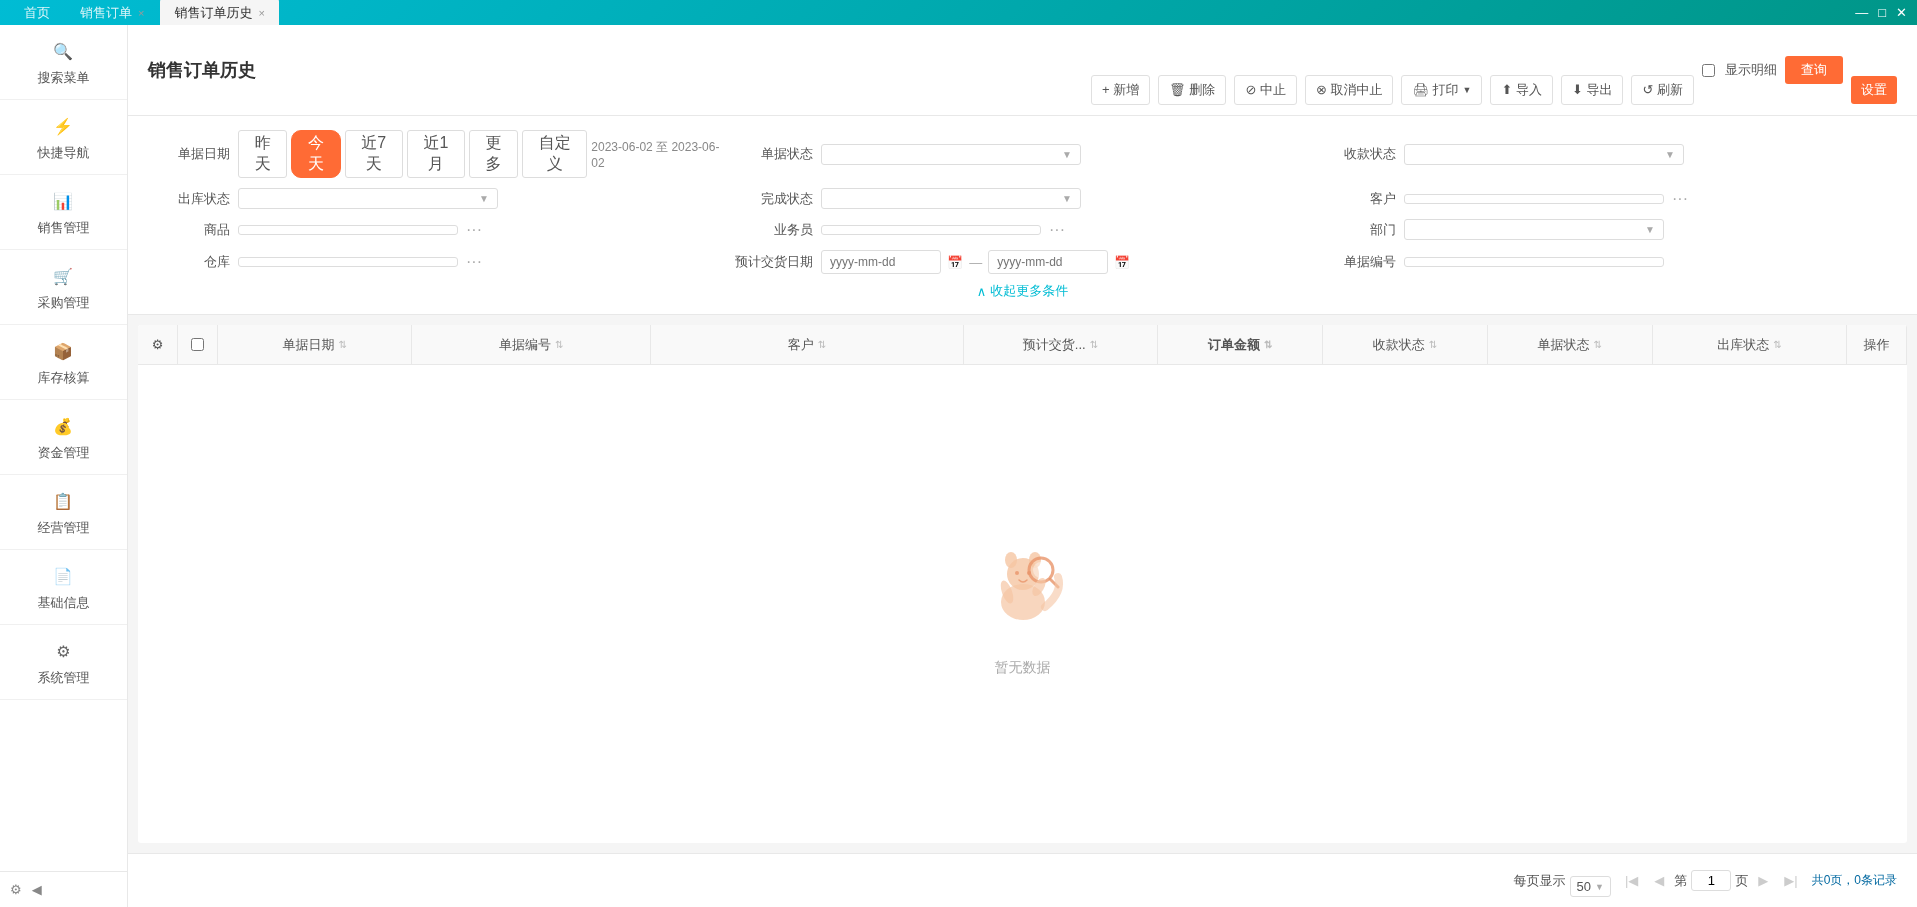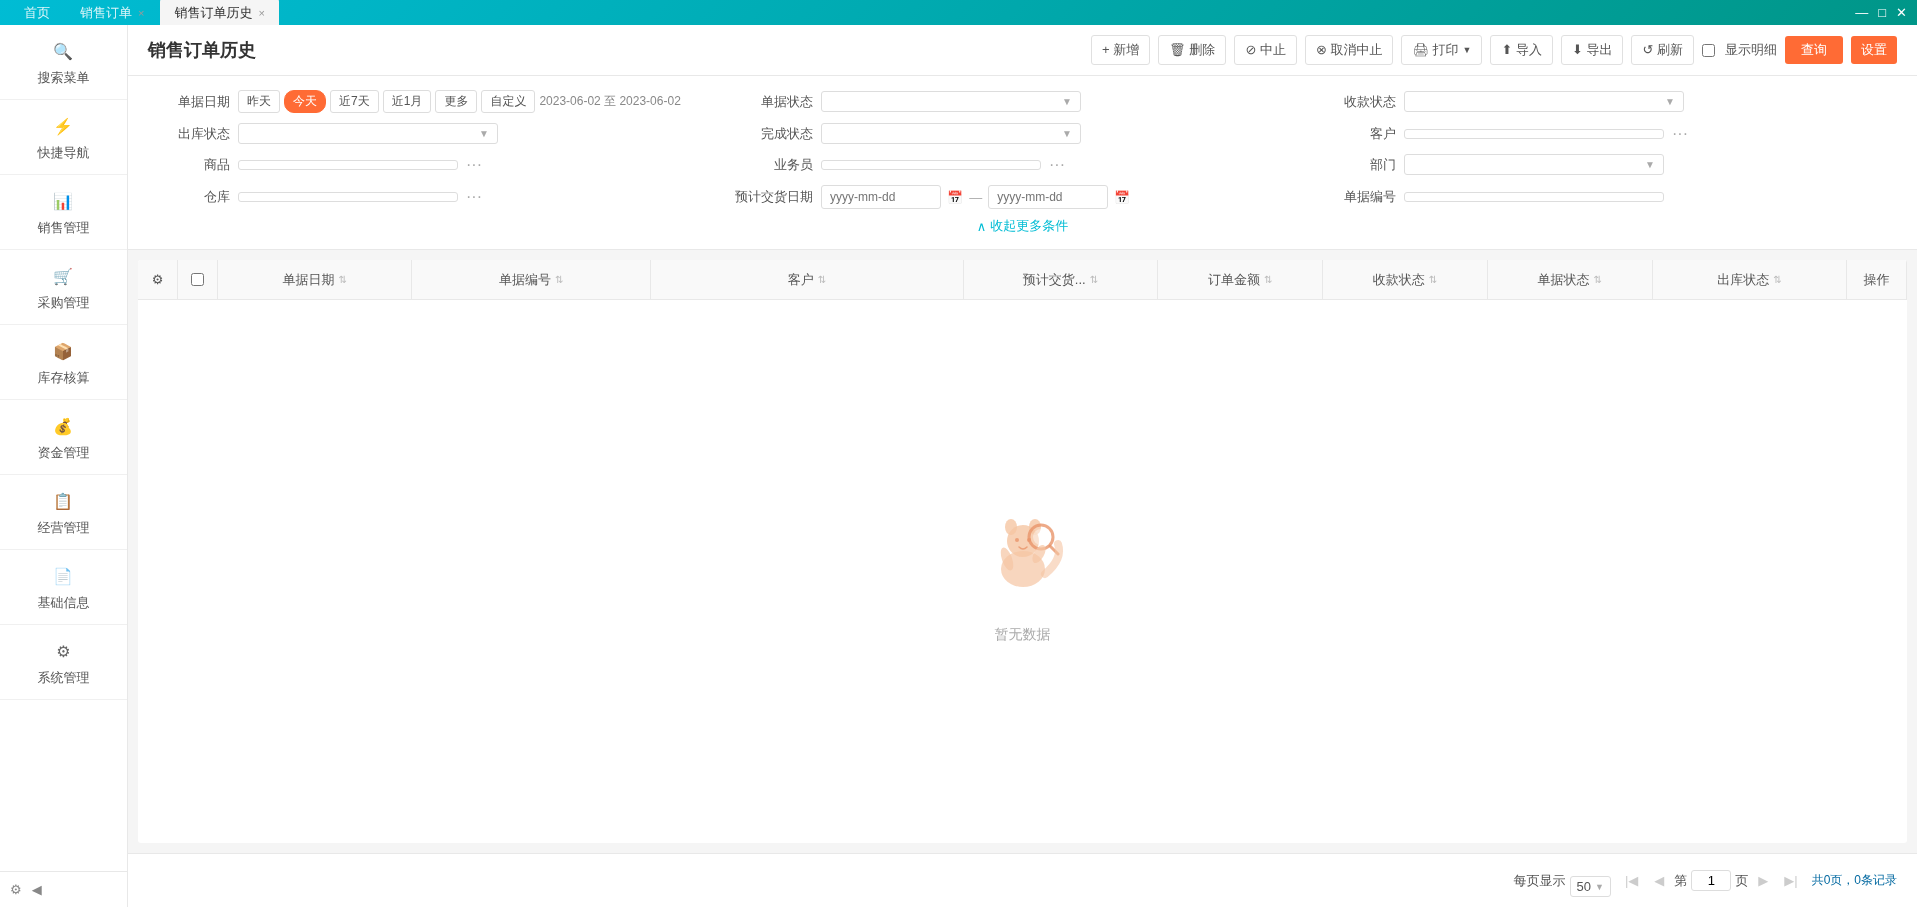--- a/index.html
+++ b/index.html
@@ -124,20 +124,21 @@
       display: flex;
       align-items: center;
       gap: 4px;
       padding: 5px 10px;
       border: 1px solid #e0e0e0;
       background: white;
       cursor: pointer;
       border-radius: 3px;
       color: #555;
       font-size: 12px;
+      margin-top: 40px;
     }
     .btn-orange {
       background: #ff6b35;
       color: white;
       border: none;
       padding: 5px 16px;
       border-radius: 3px;
       cursor: pointer;
       font-size: 13px;
     }
@@ -168,21 +169,21 @@
       display: flex;
       align-items: center;
       gap: 4px;
     }
     .date-btn {
       padding: 2px 8px;
       border: 1px solid #ddd;
       background: white;
       border-radius: 3px;
       cursor: pointer;
-      font-size: 12px;
+      font-size: 16px;
       color: #555;
     }
     .date-btn.active-orange {
       background: #ff6b35;
       color: white;
       border-color: #ff6b35;
       border-radius: 10px;
     }
     .date-range-text {
       color: #888;
@@ -275,21 +276,21 @@
       height: 100%;
       gap: 4px;
       white-space: nowrap;
     }
     .th-settings { width: 40px; flex-shrink: 0; }
     .th-checkbox { width: 40px; flex-shrink: 0; }
     .th-date { flex: 1.2; min-width: 100px; }
     .th-num { flex: 1.5; min-width: 130px; }
     .th-customer { flex: 2; min-width: 160px; }
     .th-delivery { flex: 1.2; min-width: 100px; }
-    .th-amount { flex: 1; min-width: 90px; }
+    .th-amount { flex: 1; min-width: 90px; font-weight: bold; }
     .th-status { flex: 1; min-width: 80px; }
     .th-order-status { flex: 1; min-width: 80px; }
     .th-warehouse-status { flex: 1.2; min-width: 100px; }
     .th-action { width: 60px; flex-shrink: 0; }
     .sort-icon { color: #bbb; font-size: 10px; }
 
     
     .empty-state {
       flex: 1;
       display: flex;

